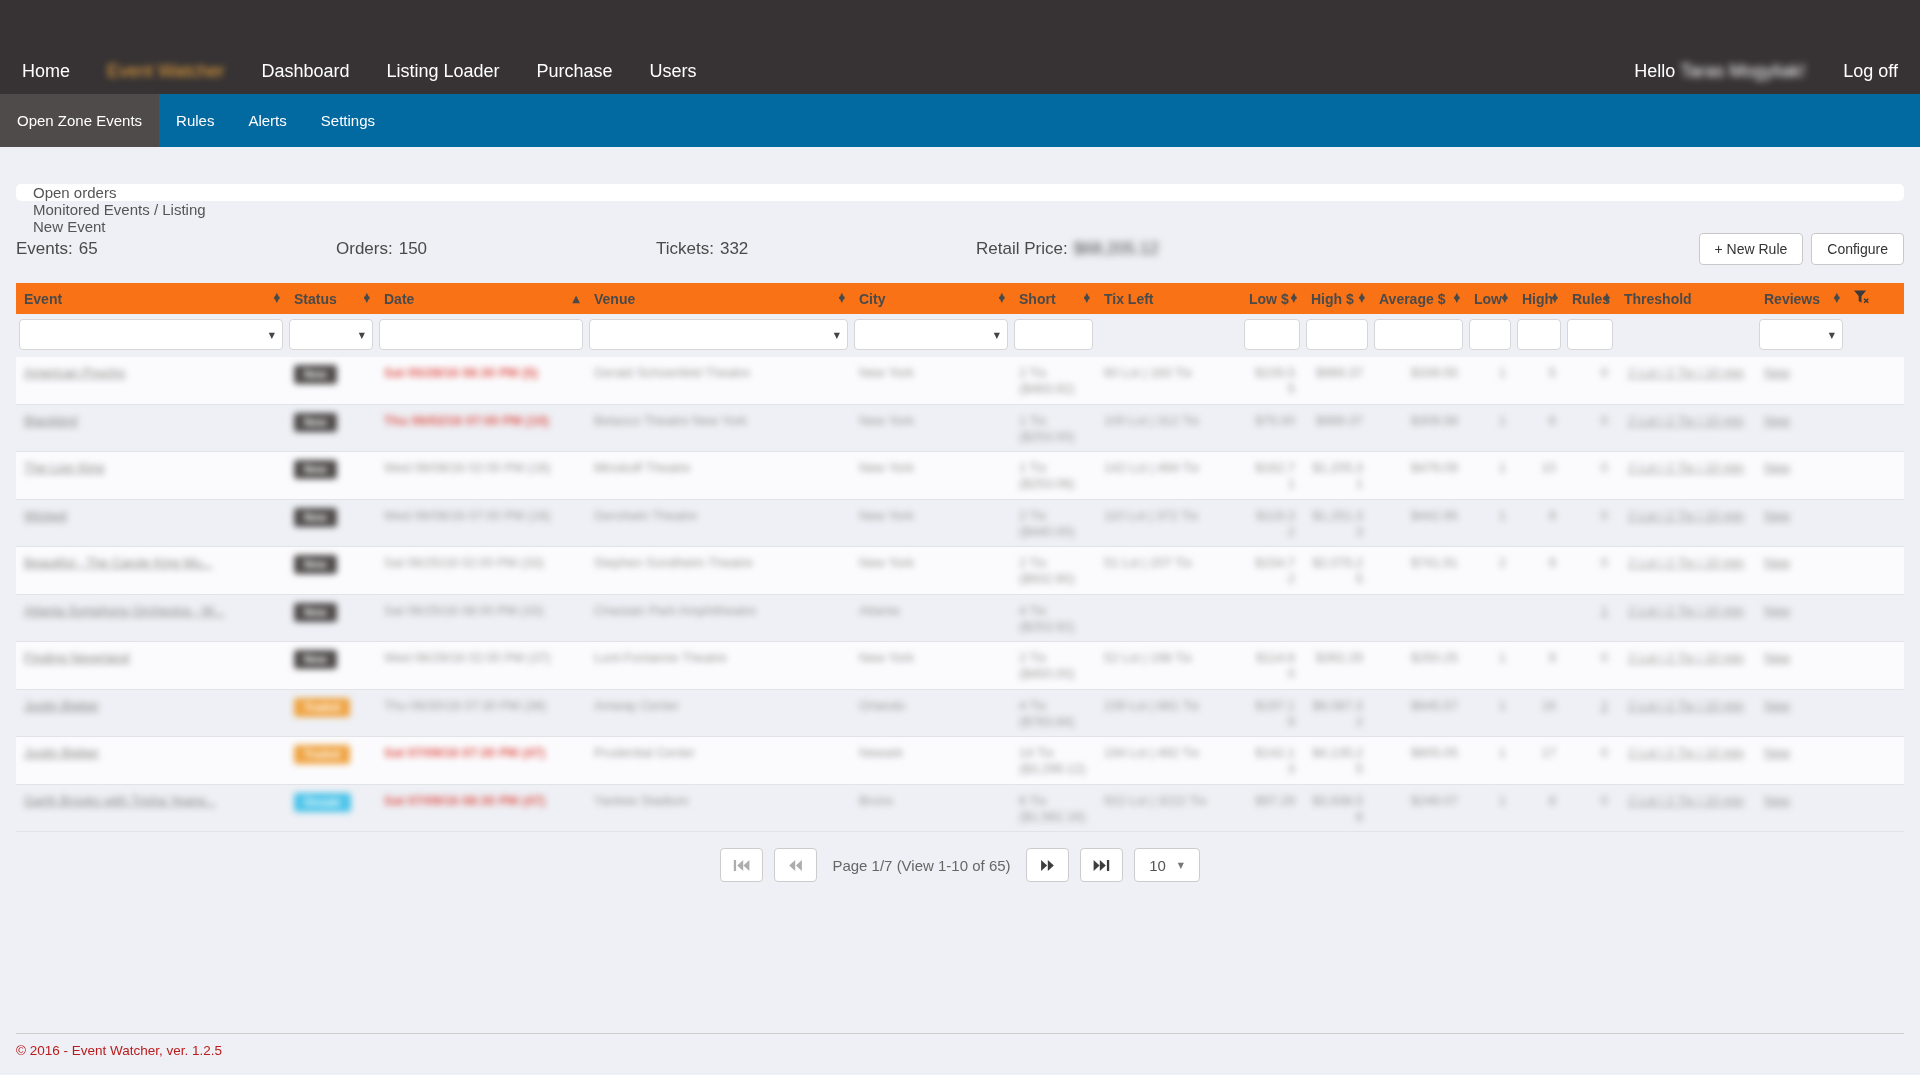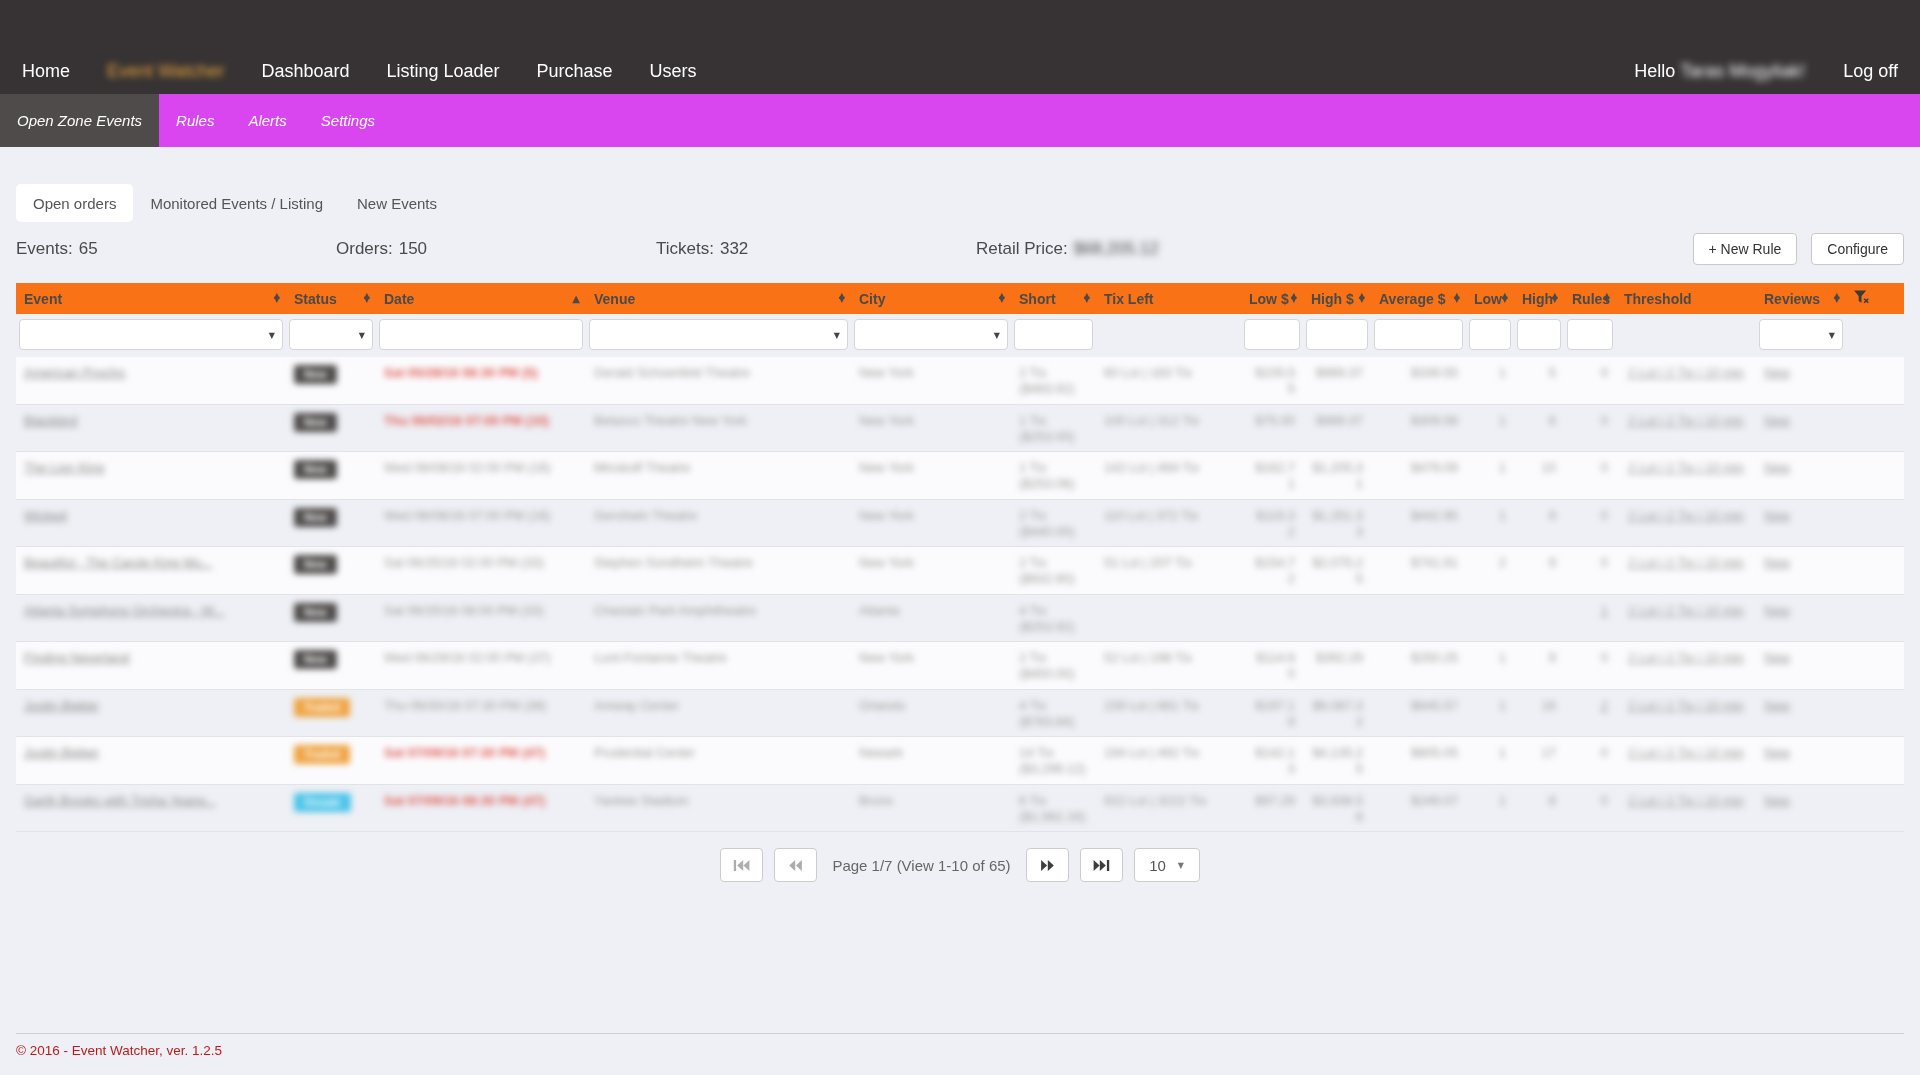--- a/index.html
+++ b/index.html
@@ -18,35 +18,35 @@
   .nav-left { display:flex; align-items:center; gap:37px; font-size:18px; }
   .nav-item { color:#fff; text-decoration:none; }
   .brand { color:#e8a23d; }
   .nav-right { margin-left:auto; display:flex; align-items:center; gap:38px; font-size:18px; }
   .greeting { display:flex; gap:5px; }
 
   .blur  { filter: blur(3px); }
   .blur2 { filter: blur(3.5px); }
 
   
-  .subnav { height:53px; background:#d946ef; display:flex; align-items:stretch; font-size:15px; color:#fff;font-style:italic; }
+  .subnav { height:53px; background:#0369a1; display:flex; align-items:stretch; font-size:15px; color:#fff; }
   .subnav-item { display:flex; align-items:center; padding:0 17px; color:#fff; text-decoration:none; }
   .subnav-item.active { background:#4f4b4b; }
 
   
   .content { padding:0 16px; }
 
-  .tabs { display:flex; margin-top:37px; height:38px; align-items:stretch; }
+  .tabs { display:flex; margin-top:37px; height:38px; align-items:stretch;flex-direction:column; }
   .tab { display:flex; align-items:center; padding:0 17px; font-size:15px; color:#555; border-radius:5px; }
   .tab.active { background:#fff; }
 
   .stats-row { display:flex; align-items:center; margin-top:9px; height:36px; }
   .stat { width:320px; font-size:17px; color:#4a4a4a; display:flex; gap:6px; white-space:nowrap; }
   .stat .v { color:#4a4a4a; }
-  .actions { margin-left:auto; display:flex; gap:14px; }
+  .actions { margin-left:auto; display:flex; gap:8px; }
   .btn {
     height:32px; background:#fff; border:1px solid #c9c9c9; border-radius:4px;
     font-size:14px; color:#333; padding:0 15px; display:flex; align-items:center;
     font-family:"Liberation Sans", sans-serif; cursor:pointer;
   }
 
   .zone-row { margin-top:16px; display:flex; align-items:center; gap:9px; font-size:17px; color:#4a4a4a; }
   .zone-row input { width:14px; height:14px; margin:0; }
 
   
@@ -136,21 +136,21 @@
   <a class="subnav-item">Rules</a>
   <a class="subnav-item">Alerts</a>
   <a class="subnav-item">Settings</a>
 </div>
 
 <div class="content">
 
   <div class="tabs">
     <div class="tab active">Open orders</div>
     <div class="tab">Monitored Events / Listing</div>
-    <div class="tab">New Events</div>
+    <div class="tab">New Event</div>
   </div>
 
   <div class="stats-row">
     <div class="stat">
       <span>Events:</span>
       <span class="v">65</span>
     </div>
     <div class="stat">
       <span>Orders:</span>
       <span class="v">150</span>

